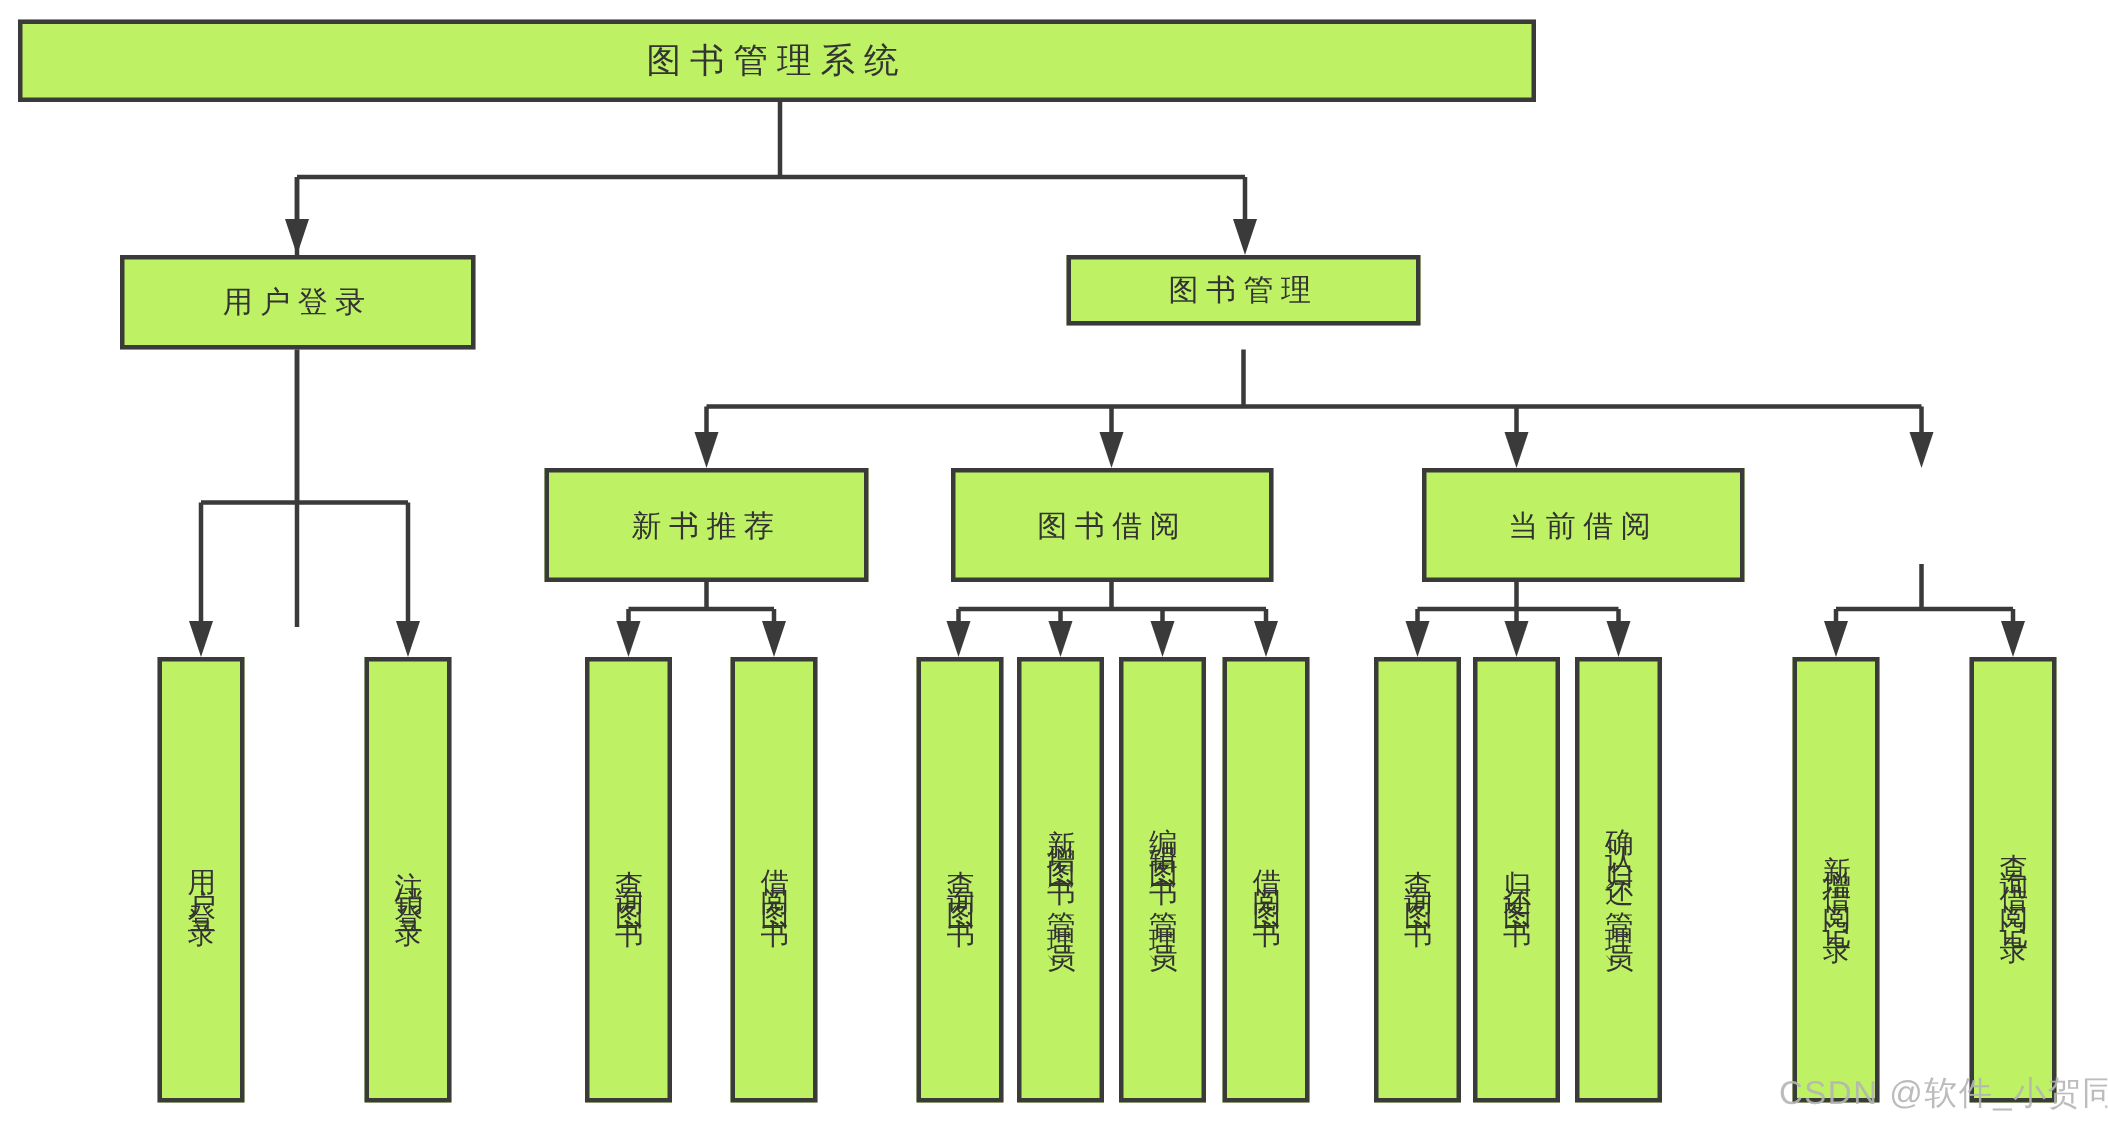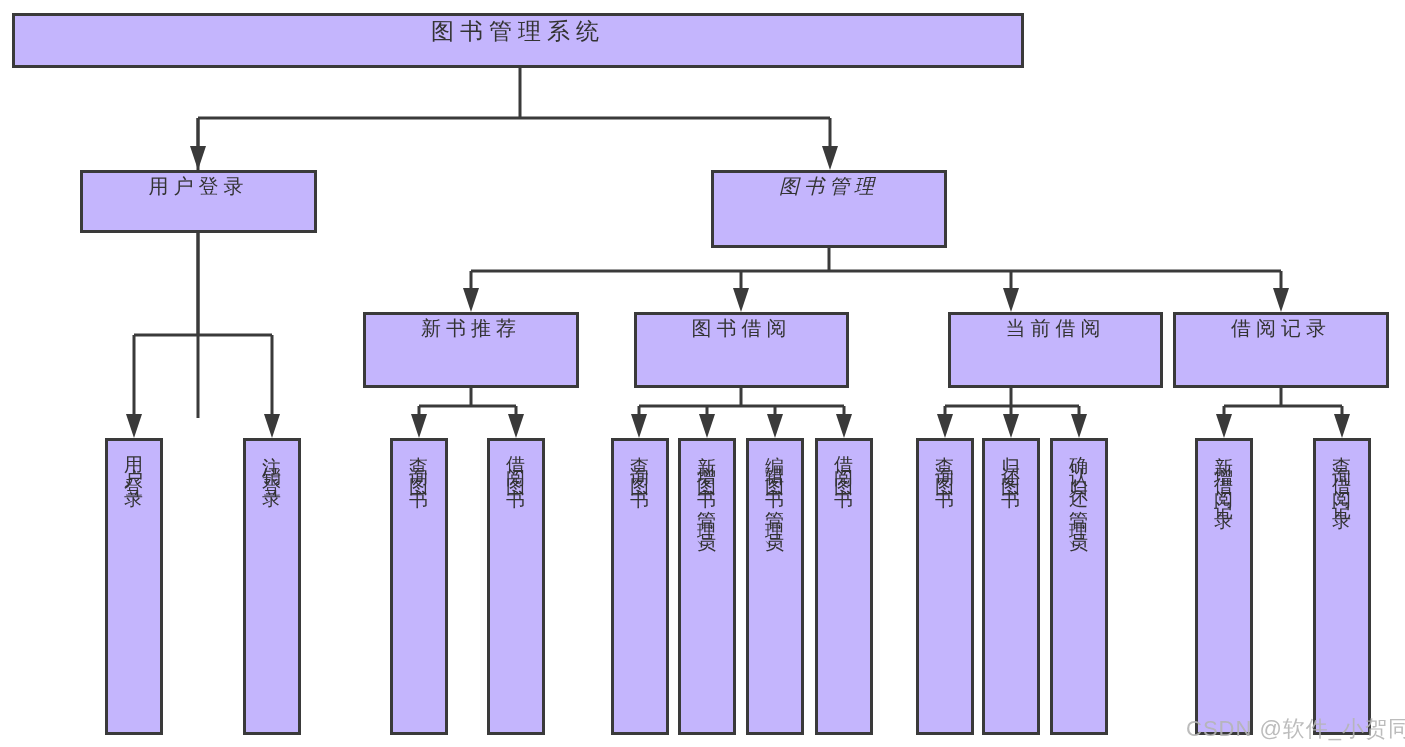--- a/index.html
+++ b/index.html
@@ -17,43 +17,43 @@
   }
   .connectors {
     position: absolute;
     left: 0; top: 0;
     width: 1405px; height: 747px;
     pointer-events: none;
   }
   .node {
     position: absolute;
     border: 3px solid #3a3a3a;
-    background: #c4b5fd;
+    background: #bef264;
     display: flex;
-    align-items: flex-start;
+    align-items: center;
     justify-content: center;
     text-align: center;
     color: #333333;
   }
   .node.h-label { font-size: 20px; letter-spacing: 5px; }
   .node.root-label { font-size: 23px; letter-spacing: 6px; }
   .node .lbl { white-space: nowrap; }
   .node.leaf .lbl {
     writing-mode: vertical-rl;
     text-orientation: mixed;
     white-space: normal;
     font-size: 19px;
     letter-spacing: 11px;
     line-height: 1;
   }
   
   .n-root            { left: 12px;  top: 13px;  width: 1012px; height: 55px; }
   
   .n-user-login      { left: 80px;  top: 170px; width: 237px; height: 63px; }
-  .n-book-mgmt       { left: 711px; top: 170px; width: 236px; height: 78px; font-style: italic; }
+  .n-book-mgmt       { left: 711px; top: 170px; width: 236px; height: 47px; }
   
   .lvl3              { top: 312px; height: 76px; }
   .n-new-book-rec    { left: 363px;  width: 216px; }
   .n-book-borrow     { left: 634px;  width: 215px; }
   .n-current-borrow  { left: 948px;  width: 215px; }
   .n-borrow-record   { left: 1173px; width: 216px; }
   
   .leaf              { top: 438px; height: 297px; width: 58px; }
   .n-ul-user-login   { left: 105px; }
   .n-ul-logout       { left: 243px; }
@@ -148,23 +148,20 @@
 
   <div class="node h-label lvl3 n-new-book-rec">
     <span class="lbl">新书推荐</span>
   </div>
   <div class="node h-label lvl3 n-book-borrow">
     <span class="lbl">图书借阅</span>
   </div>
   <div class="node h-label lvl3 n-current-borrow">
     <span class="lbl">当前借阅</span>
   </div>
-  <div class="node h-label lvl3 n-borrow-record">
-    <span class="lbl">借阅记录</span>
-  </div>
 
   <div class="node leaf n-ul-user-login">
     <span class="lbl">用户登录</span>
   </div>
   <div class="node leaf n-ul-logout">
     <span class="lbl">注销登录</span>
   </div>
 
   <div class="node leaf n-nr-query-book">
     <span class="lbl">查询图书</span>

